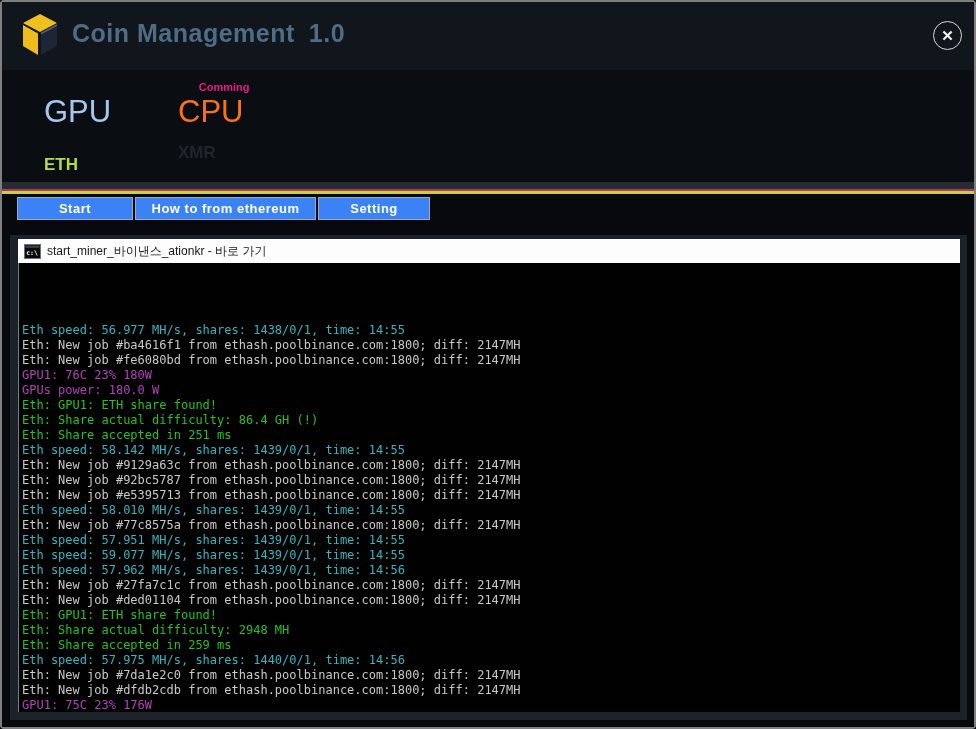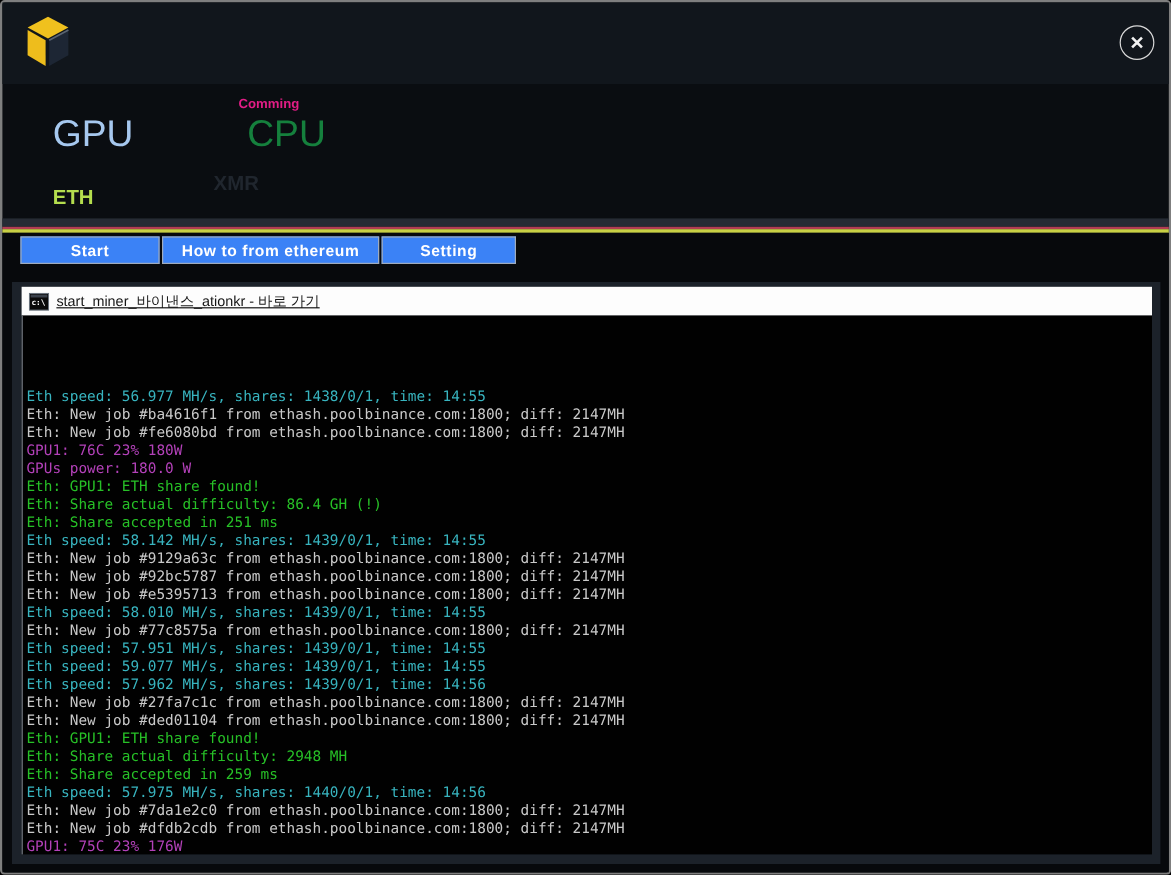--- a/index.html
+++ b/index.html
@@ -19,21 +19,21 @@
             justify-content:center;font-size:15px;font-weight:700;cursor:pointer;
             box-sizing:border-box;background:transparent;}
 
   
   .tabs{position:absolute;top:93px;left:42px;display:flex;gap:56px;}
   .tab{position:relative;width:78px;}
   .tab-label{font-size:31px;font-weight:400;line-height:34px;}
   .tab-coin{font-size:17px;font-weight:700;margin-top:14px;}
   .tab-gpu .tab-label{color:#a6c8ef;}
   .tab-gpu .tab-coin{color:#b4dd4e;margin-top:26px;}
-  .tab-cpu .tab-label{color:#15803d;margin-left:28px;}
+  .tab-cpu .tab-label{color:#f97316;}
   .tab-cpu .tab-coin{color:#20262e;}
   .badge{position:absolute;top:-14px;left:50%;transform:translateX(-36%);
          font-size:11px;font-weight:700;color:#e21d86;white-space:nowrap;}
   .tab{cursor:pointer;}
 
   
   .strip{position:absolute;left:0;right:0;top:180px;height:7px;background:#262b34;}
   .rule-red{position:absolute;left:0;right:0;top:187px;height:2px;background:#b23d53;}
   .rule-yellow{position:absolute;left:0;right:0;top:189px;height:3px;background:#c8d045;}
 
@@ -47,40 +47,43 @@
   .tbtn.b0{width:116px;}
   .tbtn.b1{width:181px;}
   .tbtn.b2{width:112px;text-align:center;}
 
   
   .consolewin{position:absolute;left:8px;right:7px;top:41px;bottom:7px;
               background:#1c222a;padding:4px 7px 8px 8px;box-sizing:border-box;
               display:flex;flex-direction:column;}
   .console-titlebar{background:#fdfdfd;height:24px;display:flex;align-items:center;
                     padding-left:6px;gap:6px;flex:0 0 auto;}
-  .console-title-text{font-size:12px;color:#161616;text-decoration:underline;}
+  .console-title-text{font-size:12px;color:#161616;}
   .terminal{flex:1;background:#010101;border-left:1px solid #767b83;
             padding:15px 0 0 3px;overflow:hidden;
             font-family:"DejaVu Sans Mono","Liberation Mono",monospace;
             font-size:12px;line-height:15px;white-space:pre;}
   .tline{height:15px;}
 </style>
 </head>
 <body>
 
 <div class="stage">
   <div class="window">
 
     <div class="titlebar">
       <svg class="logo" width="38" height="44" viewBox="0 0 38 44">
         <polygon points="19,1 36,10 19,19 2,10" fill="#f0c11e"></polygon>
         <polygon points="2,12 17,20.5 17,42 2,33" fill="#eebd1c"></polygon>
         <polygon points="20,20.5 36,12 36,33 20,42" fill="#1d2634"></polygon>
         <polyline points="20,20.5 36,12" stroke="#5a6472" stroke-width="1.5" fill="none"></polyline>
       </svg>
+      <div class="apptitle">
+        <span>Coin Management</span><span class="ver">1.0</span>
+      </div>
       <div class="closebtn">
         <span>✕</span>
       </div>
     </div>
 
     <div class="tabs">
       <div class="tab tab-gpu">
         <div class="tab-label">GPU</div>
         <div class="tab-coin">ETH</div>
       </div>

